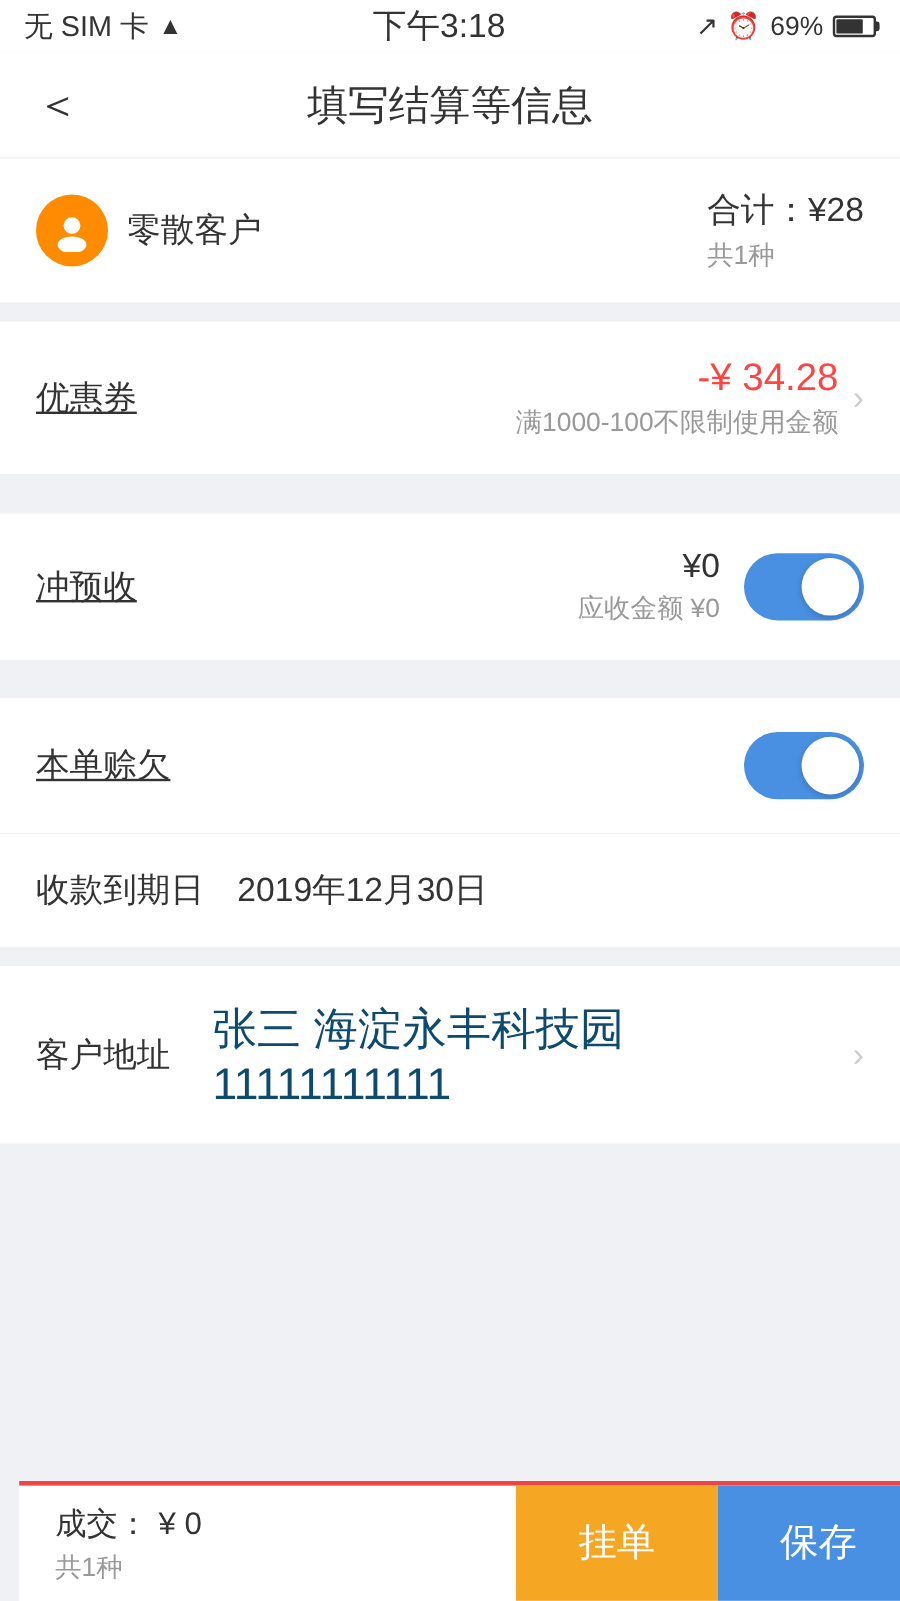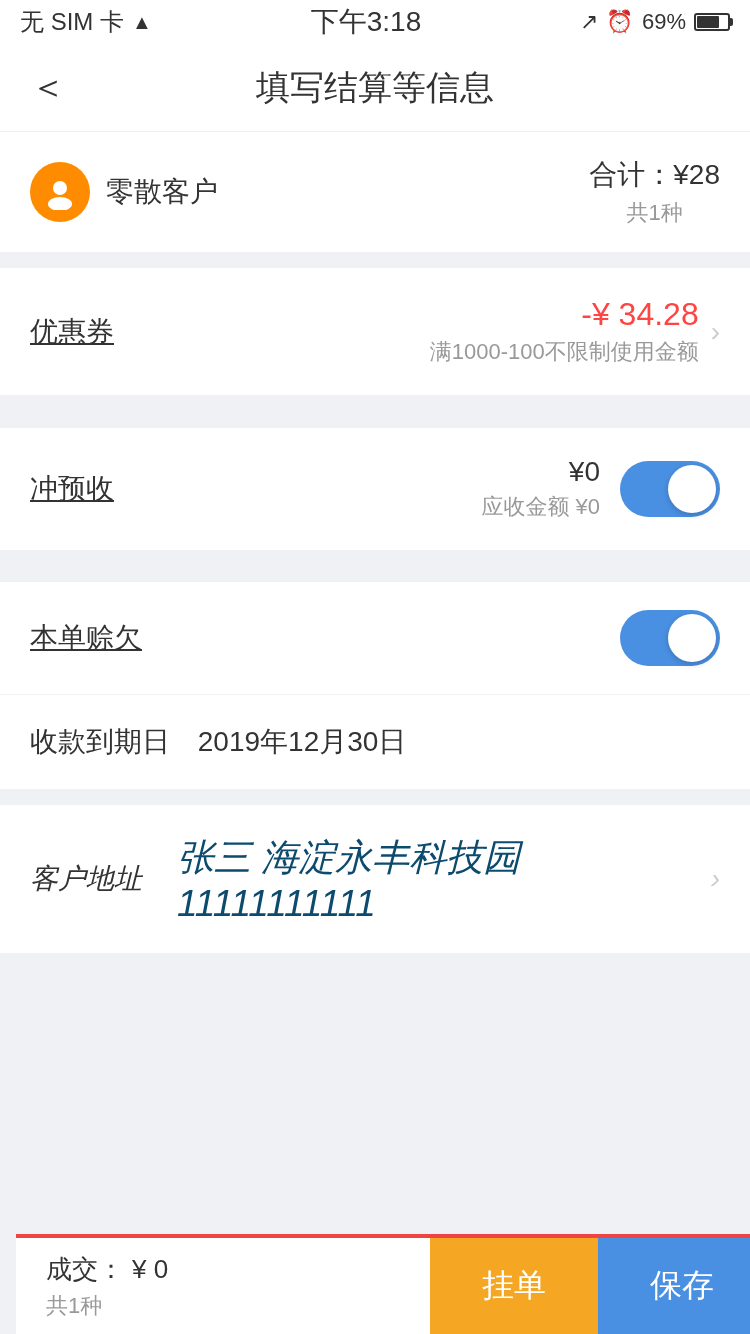--- a/index.html
+++ b/index.html
@@ -100,21 +100,21 @@
       width: 60px; height: 60px;
       border-radius: 50%;
       background: #ff8c00;
       display: flex;
       align-items: center;
       justify-content: center;
       color: #fff;
       font-size: 26px;
     }
     .customer-summary {
-      text-align: center;
+      text-align: left;
     }
     .total-amount {
       font-size: 28px;
       color: #333;
     }
     .item-count {
       font-size: 22px;
       color: #999;
       margin-top: 4px;
     }
@@ -279,21 +279,20 @@
     
     .address-section {
       background: #fff;
       margin-top: 0;
     }
     .address-row {
       padding: 28px 30px;
       display: flex;
       align-items: center;
       justify-content: center;
-      font-style: italic;
     }
     .address-label {
       font-size: 28px;
       color: #333;
       min-width: 80px;
     }
     .address-value {
       flex: 1;
       font-size: 37px;
       color: #0c4a6e;

